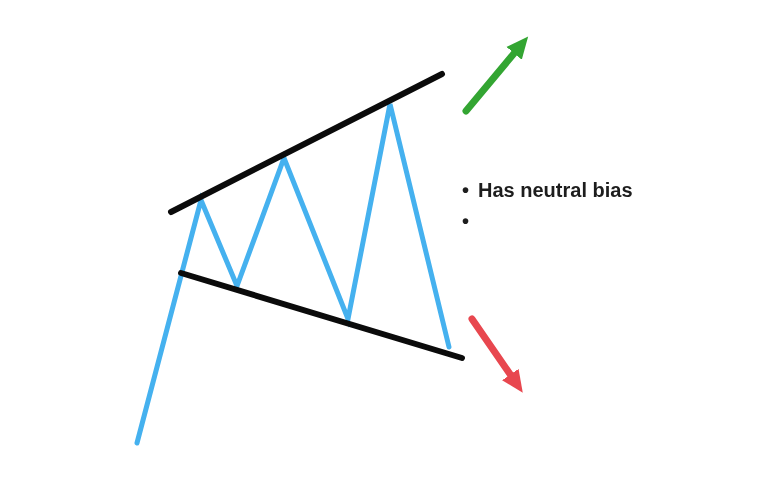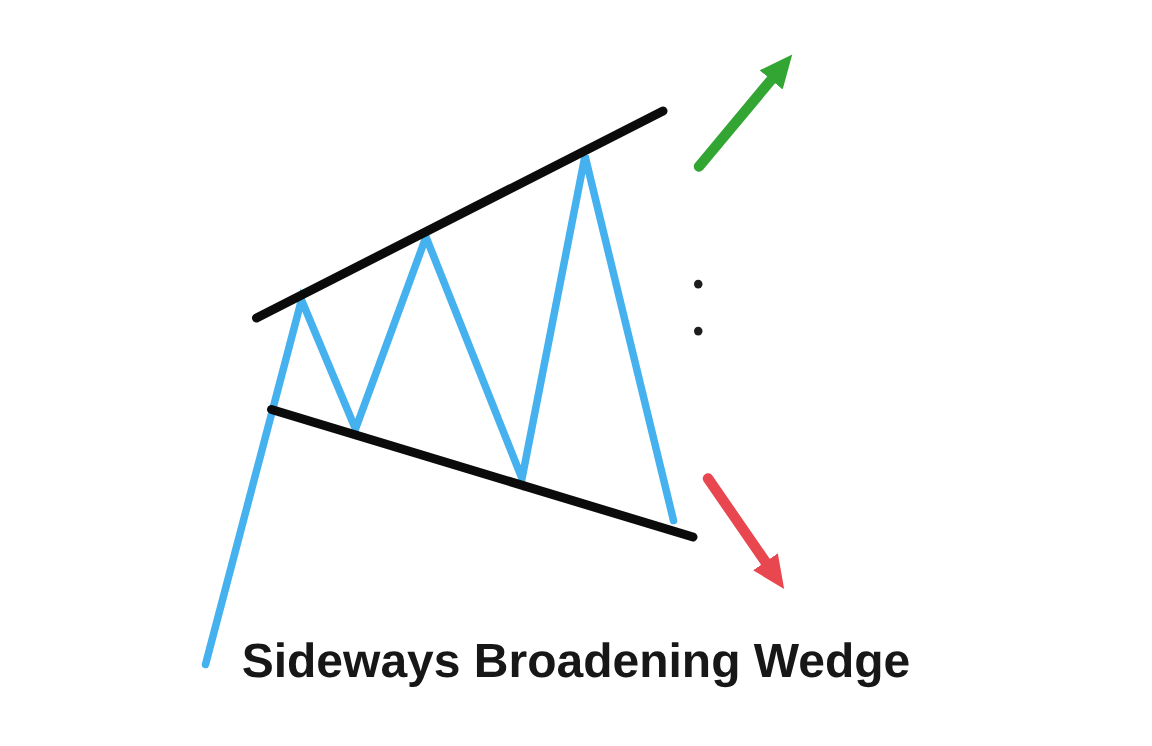--- a/index.html
+++ b/index.html
@@ -81,21 +81,21 @@
     <line stroke-width="6" stroke-linecap="round" x1="181" y1="273" x2="462" y2="358" stroke="#0b0b0b"></line>
 
     <line stroke-width="7" stroke-linecap="round" marker-end="url(#arrow-up-head)" x1="466" y1="111" x2="516" y2="51" stroke="#33a532"></line>
 
     <line stroke-width="7" stroke-linecap="round" marker-end="url(#arrow-down-head)" x1="472" y1="319" x2="512" y2="377" stroke="#e8474f"></line>
   </svg>
 
   <div class="notes">
     <div class="note-item">
       <span class="note-bullet">•</span>
+      <span class="note-text">Has neutral bias</span>
     </div>
     <div class="note-item">
       <span class="note-bullet">•</span>
     </div>
   </div>
 
-  <div class="diagram-title">Sideways Broadening Wedge</div>
 
 </div>
 
 </body></html>

